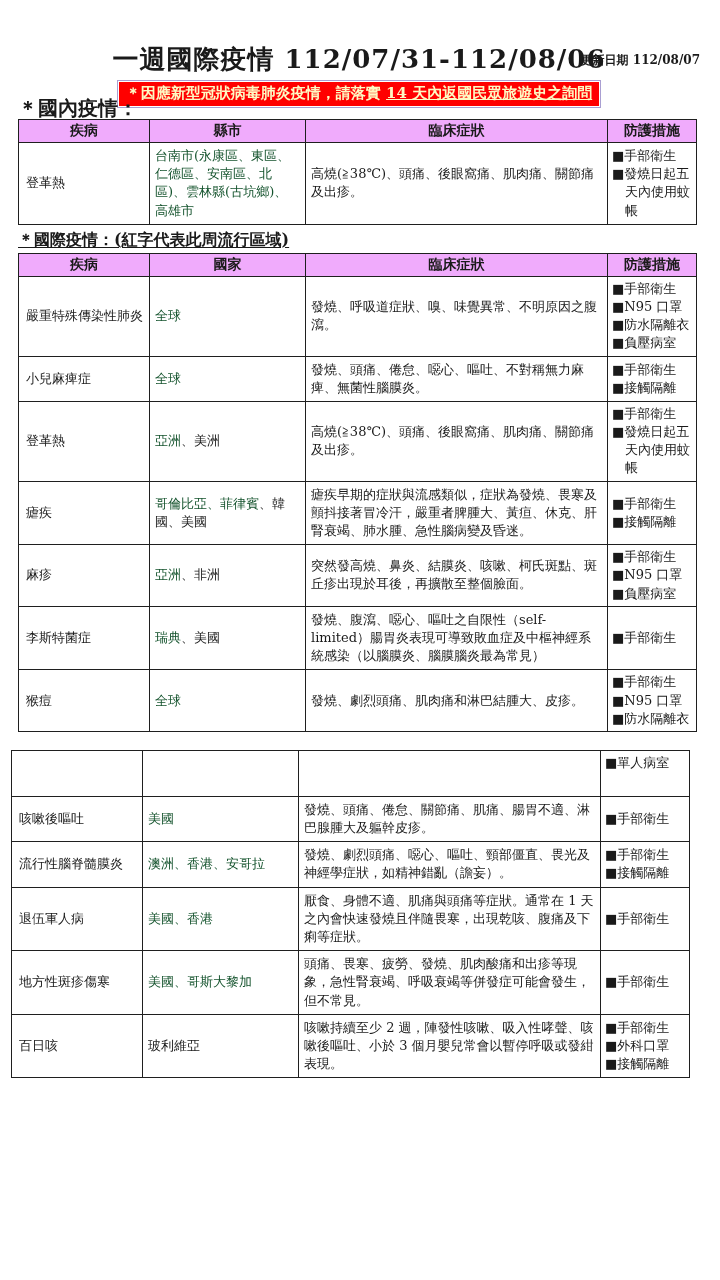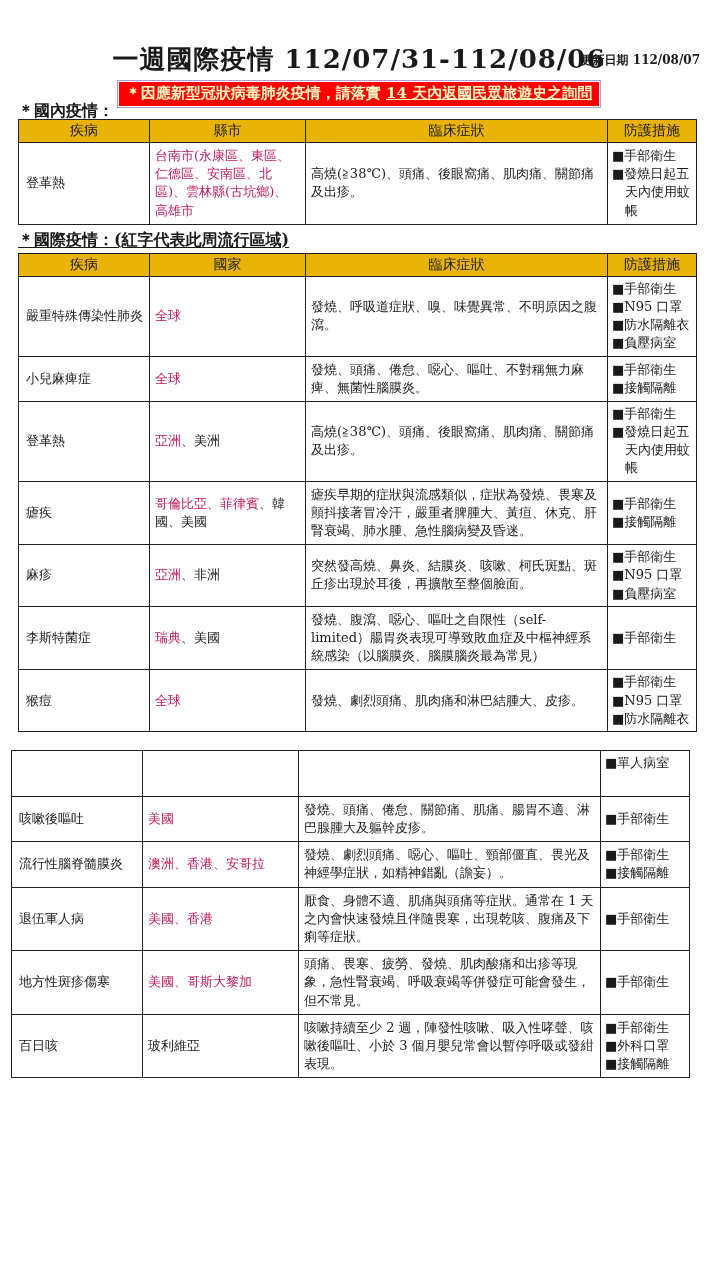--- a/index.html
+++ b/index.html
@@ -11,33 +11,33 @@
   .header { position: relative; padding-top: 42px; }
   .title { text-align: center; font-size: 26px; font-weight: bold; letter-spacing: 1px; }
   .update-date { position: absolute; right: 0; top: 52px; font-size: 12px; font-weight: bold; }
 
   
   .banner-row { position: relative; height: 38px; margin-top: 4px; }
   .banner { width: fit-content; margin: 0 auto; background: #ff0000; color: #fef9c3;
             font-weight: bold; font-size: 15px; padding: 2px 7px; line-height: 1.3;
             border: 1px solid #ffffff; outline: 1px solid #a99fd2; }
   .banner .u { text-decoration: underline; }
-  .domestic-label { position: absolute; left: 0; bottom: -3px; font-size: 16px; font-weight: bold; }
+  .domestic-label { position: absolute; left: 0; bottom: -3px; font-size: 20px; font-weight: bold; }
 
   .intl-label { margin: 5px 0 2px 0; font-size: 16px; font-weight: bold; width: fit-content;
                 text-decoration: underline; text-underline-offset: 2px; }
 
   
   table { border-collapse: collapse; width: 678px; table-layout: fixed; }
   th, td { border: 1px solid #1f1f1f; }
-  th { background: #eab308; font-size: 14px; font-weight: normal; padding: 2px 2px; }
+  th { background: #f0abfc; font-size: 14px; font-weight: bold; padding: 2px 2px; }
   td { font-size: 13px; padding: 4px 5px; vertical-align: middle; line-height: 1.4; }
   td.c-disease { padding-left: 7px; }
   td.c-measures { padding: 3px 2px 3px 4px; }
-  .red { color: #be185d; }
+  .red { color: #14532d; }
   .measure { text-indent: -13px; padding-left: 13px; }
   #cont-table { margin-top: 18px; margin-left: -7px; }
   #cont-table tbody tr:first-child td { height: 46px; vertical-align: top; }
   .gap-bottom { height: 1px; }
 </style>
 </head>
 <body>
 
 <div class="page">
 

